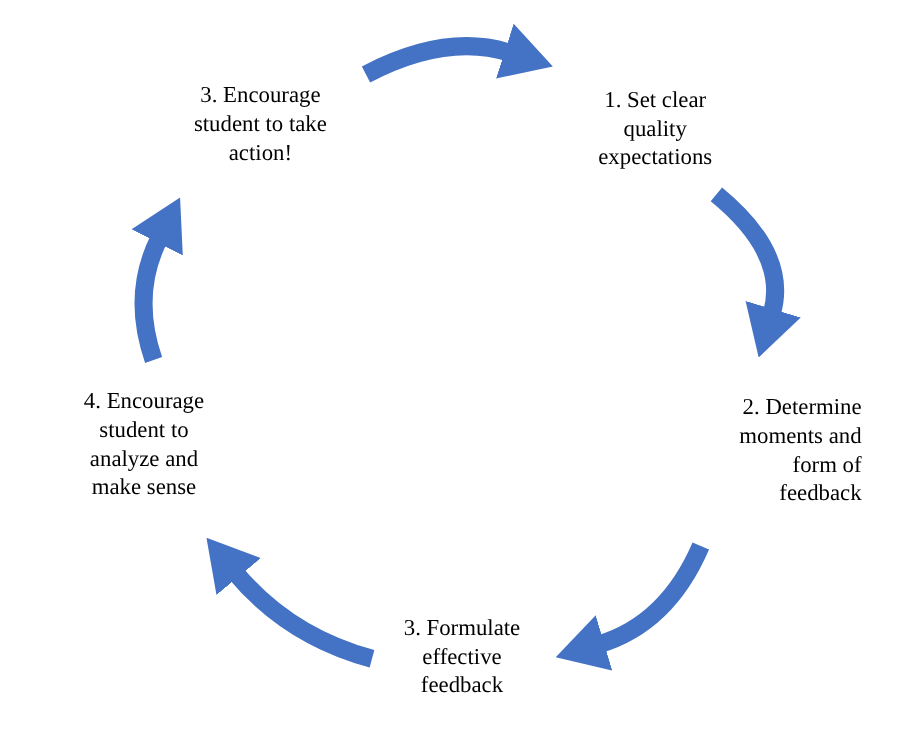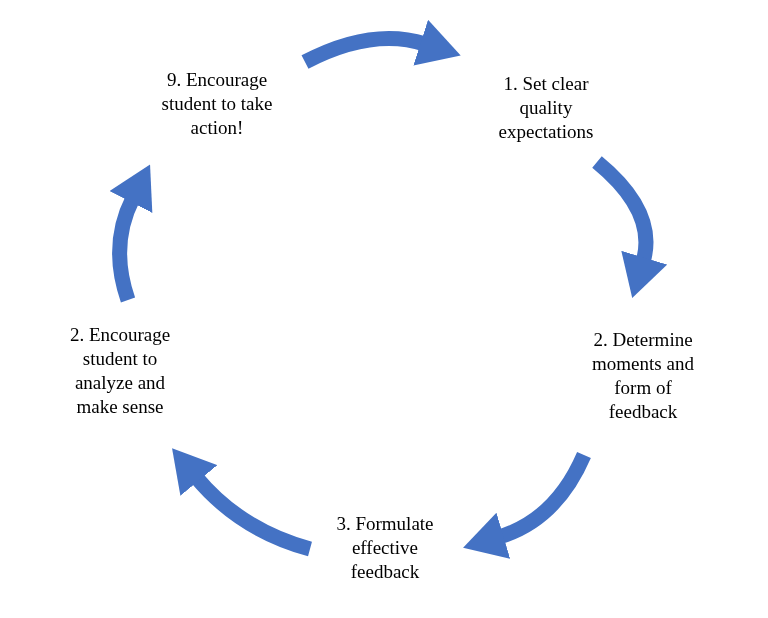--- a/index.html
+++ b/index.html
@@ -32,21 +32,21 @@
     fill: var(--arrow-color, #4472C4);
   }
   .step {
     position: absolute;
     text-align: center;
     color: #000000;
     font-size: 19px;
     line-height: 24px;
   }
   .step1 { left: 478px; top: 72px;  width: 136px; }
-  .step2 { left: 582px; top: 328px; width: 122px; }
+  .step2 { left: 596px; top: 328px; width: 122px; text-align: right; }
   .step3 { left: 323px; top: 512px; width: 124px; }
   .step4 { left: 59px;  top: 323px; width: 122px; }
   .step5 { left: 148px; top: 68px;  width: 138px; }
 </style>
 </head>
 <body style="background: rgb(255, 255, 255);">
 
 <div class="diagram">
 
   <svg class="arrows" width="768" height="618" viewBox="0 0 768 618" aria-hidden="true">
@@ -63,16 +63,16 @@
     <path class="arrow" d="M584,455 Q556,520 499,537" marker-end="url(#head)"></path>
 
     <path class="arrow" d="M310,549 Q240,530 196,477" marker-end="url(#head)"></path>
 
     <path class="arrow" d="M128,300 Q109,245 133,198" marker-end="url(#head)"></path>
   </svg>
 
   <div class="step step1">1. Set clear quality expectations</div>
   <div class="step step2">2. Determine moments and form of feedback</div>
   <div class="step step3">3. Formulate effective feedback</div>
-  <div class="step step4">2. Encourage student to analyze and make sense</div>
-  <div class="step step5">9. Encourage student to take action!</div>
+  <div class="step step4">4. Encourage student to analyze and make sense</div>
+  <div class="step step5">3. Encourage student to take action!</div>
 
 </div>
 
 </body></html>

